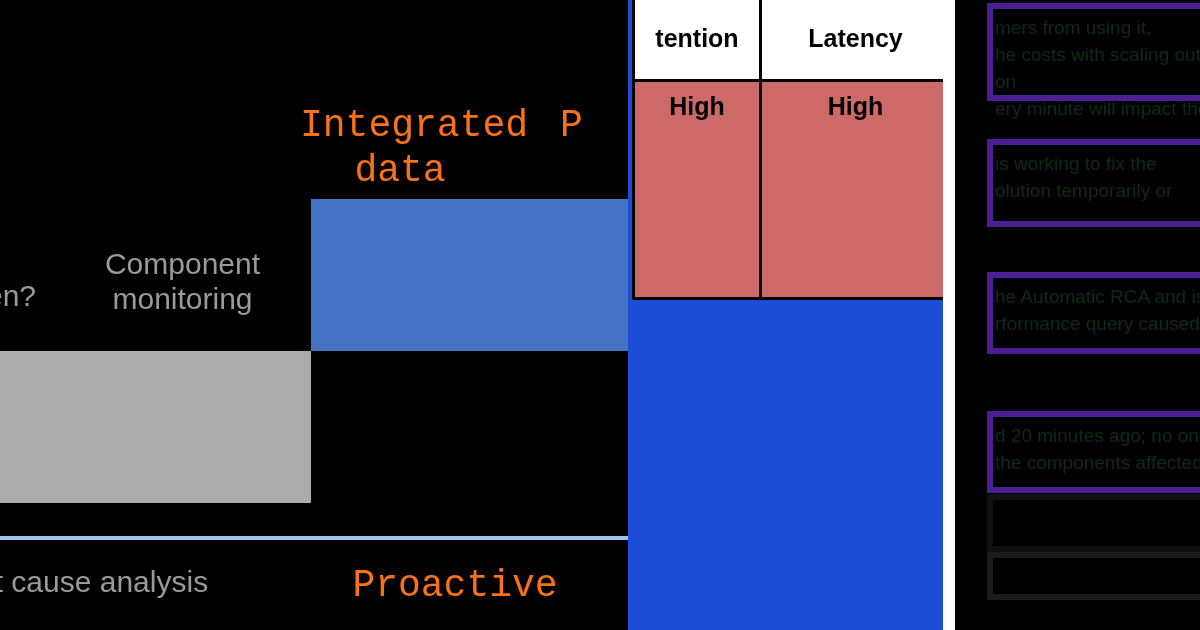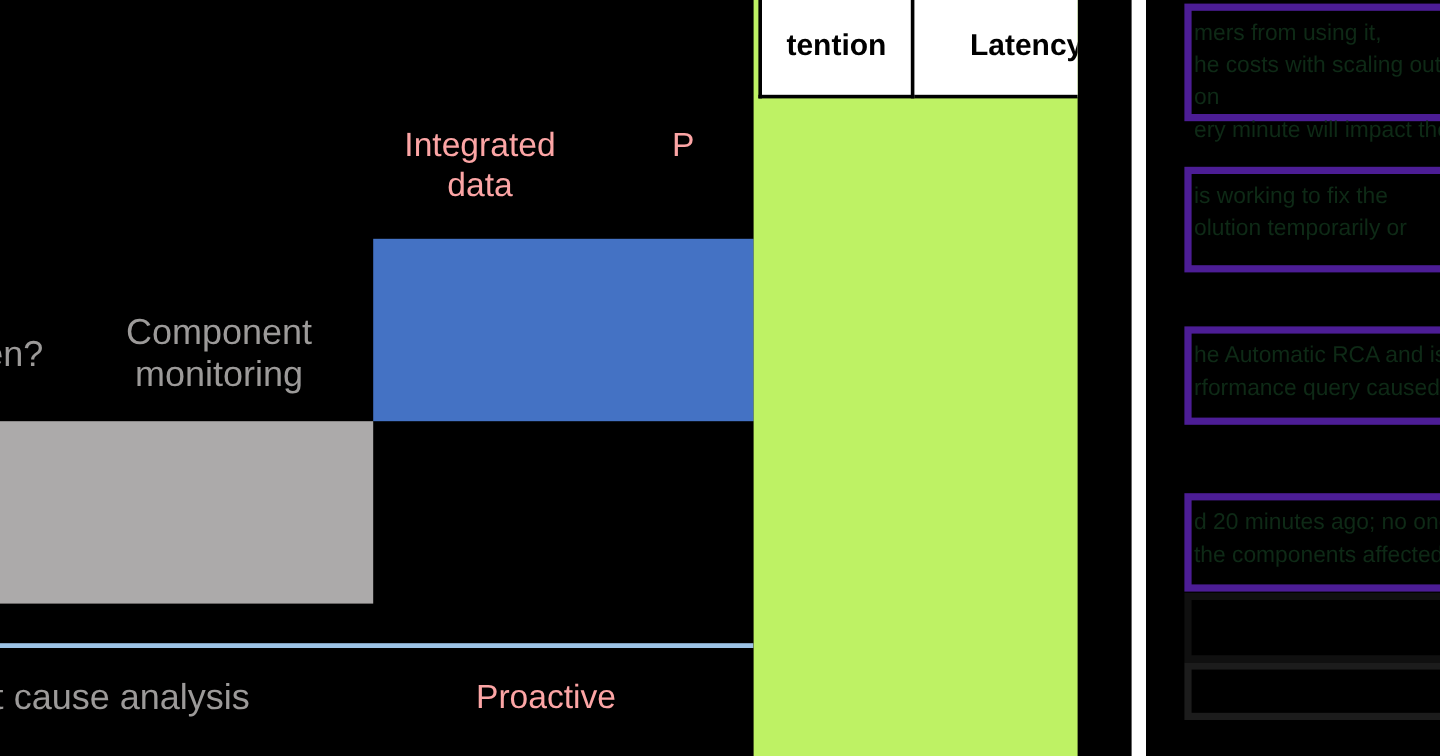--- a/index.html
+++ b/index.html
@@ -23,45 +23,45 @@
   
   .panel-left {
     position: absolute;
     left: 0; top: 0;
     width: 628px; height: 630px;
     background: #000000;
     overflow: hidden;
   }
   .lbl-blue {
     position: absolute;
-    color: #fca5a5;
-    font-size: 28px;
+    color: #f97316;
+    font-size: 38px;
     line-height: 1.18;
     text-align: center;
-    font-family: Liberation Sans, sans-serif;
+    font-family: Liberation Mono, monospace;
     white-space: pre-line;
   }
   .lbl-gray {
     position: absolute;
     color: #9C9A99;
     font-size: 30px;
     line-height: 1.18;
     text-align: center;
     font-family: "Liberation Sans", sans-serif;
     white-space: pre-line;
   }
   #label-integrated-data {
     left: 300px; top: 104px; width: 200px;
   }
   #label-proactive-top {
     left: 560px; top: 104px; width: 200px;
     text-align: left;
   }
   #label-component-monitoring {
-    left: 80px; top: 260px; width: 205px; text-align: center;
+    left: 80px; top: 246px; width: 205px; text-align: center;
   }
   #label-question-fragment {
     left: -14px; top: 278px; width: 80px;
     text-align: left;
   }
   #label-root-cause {
     left: -22px; top: 564px; width: 265px;
     text-align: left;
   }
   #label-proactive-bottom {
@@ -84,22 +84,22 @@
     position: absolute;
     left: 0px; top: 536px;
     width: 628px; height: 4px;
     background: #9DC3E6;
   }
 
   
   .panel-table {
     position: absolute;
     left: 628px; top: 0;
-    width: 270px; height: 630px;
-    background: #bef264;
+    width: 327px; height: 630px;
+    background: #1d4ed8;
     overflow: hidden;
   }
   .tbl {
     position: absolute;
     left: 4px; top: -6px;
     width: 311px;
     border-collapse: collapse;
     table-layout: fixed;
   }
   .tbl td, .tbl th {
@@ -186,20 +186,24 @@
 
   <div class="panel-table">
     <table class="tbl">
       <thead>
         <tr>
           <th class="col-a cell-a">tention</th>
           <th class="col-b">Latency</th>
         </tr>
       </thead>
       <tbody>
+        <tr class="row-high">
+          <td class="col-a cell-a">High</td>
+          <td class="col-b">High</td>
+        </tr>
       </tbody>
     </table>
   </div>
 
   <div class="strip-left"></div>
 
   <div class="panel-right">
     <div class="note-box" id="note-1">
       <div class="note-text">mers from using it,
 he costs with scaling out on

